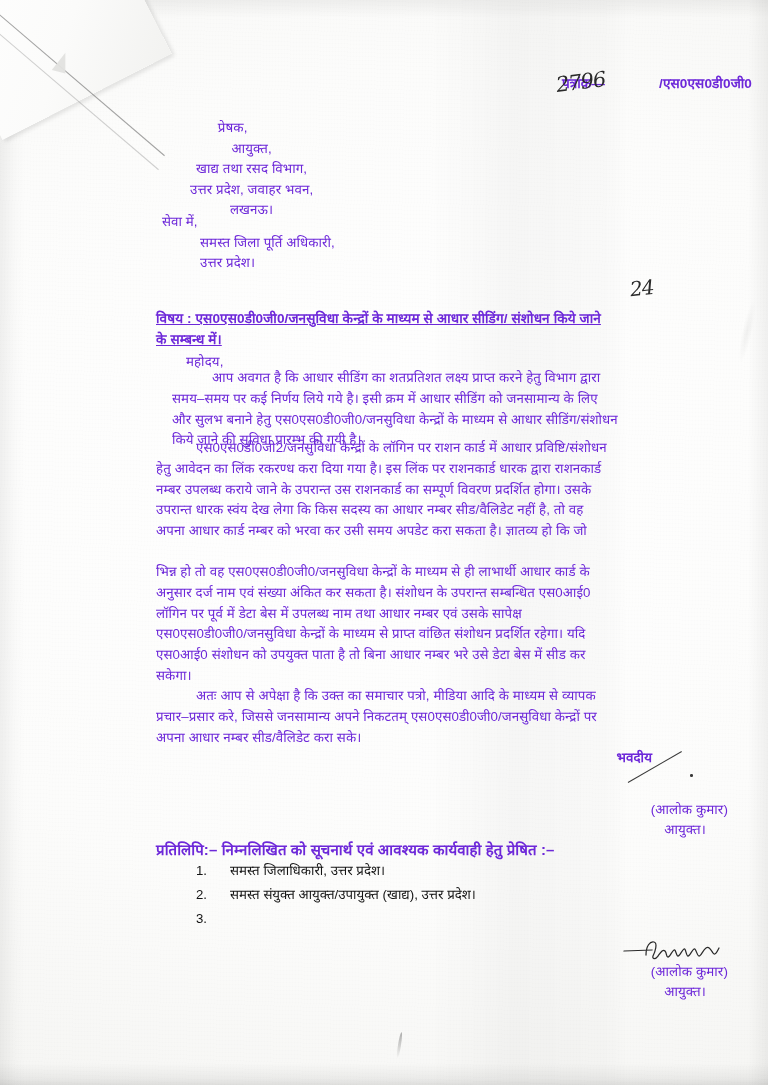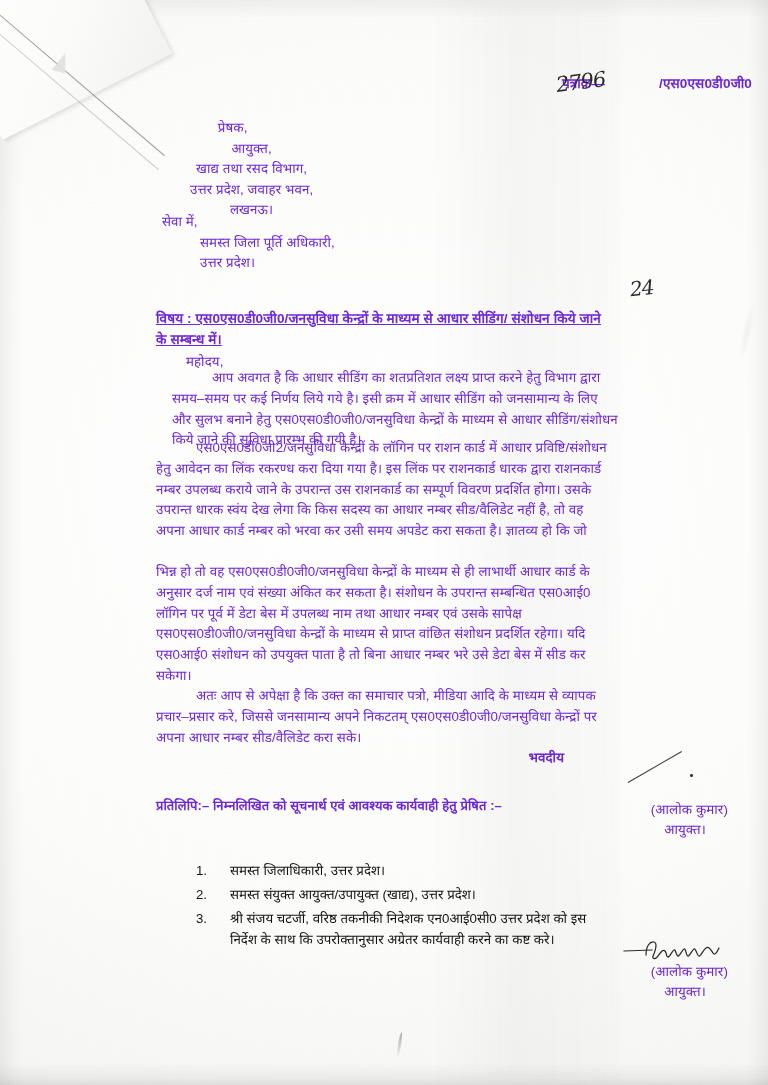--- a/index.html
+++ b/index.html
@@ -170,21 +170,21 @@
     white-space: nowrap;
   }
   .para .first { padding-left: 40px; }
 
   #para-1 { left: 172px; top: 368px; }
   #para-2 { left: 156px; top: 438px; }
   #para-3 { left: 156px; top: 562px; }
   #para-4 { left: 156px; top: 686px; }
 
   #closing-yours {
-    left: 0; top: 748px; width: 564px;
+    left: 0; top: 748px; width: 652px;
     text-align: right;
     font-size: 13.4px;
     font-weight: bold;
   }
 
   
   #signature-1 {
     position: absolute;
     left: 628px; top: 782px;
     width: 62px; height: 0;
@@ -201,22 +201,22 @@
   }
 
   #signer-1 {
     left: 0; top: 800px; width: 728px;
     text-align: right;
   }
   #signer-1 .ln { font-size: 13.4px; line-height: 20px; }
   #signer-1 .role { padding-right: 22px; }
 
   #copy-to-heading {
-    left: 156px; top: 796px;
-    font-size: 13px;
+    left: 156px; top: 840px;
+    font-size: 15px;
     font-weight: bold;
   }
 
   #copy-list {
     position: absolute;
     left: 196px; top: 860px;
     width: 560px;
   }
   .copy-item {
     display: flex;
@@ -371,24 +371,20 @@
       <div class="copy-item">
         <span class="copy-num">1.</span>
         <span class="copy-txt">समस्त जिलाधिकारी, उत्तर प्रदेश।</span>
       </div>
       <div class="copy-item">
         <span class="copy-num">2.</span>
         <span class="copy-txt">समस्त संयुक्त आयुक्त/उपायुक्त (खाद्य), उत्तर प्रदेश।</span>
       </div>
       <div class="copy-item">
         <span class="copy-num">3.</span>
-        <span class="copy-txt">
-          <span class="l1">श्री संजय चटर्जी, वरिष्ठ तकनीकी निदेशक एन0आई0सी0 उत्तर प्रदेश को इस</span>
-          <span class="l2">निर्देश के साथ कि उपरोक्तानुसार अग्रेतर कार्यवाही करने का कष्ट करे।</span>
-        </span>
       </div>
     </div>
 
     <svg id="signature-2" viewBox="0 0 118 26">
       <path d="M2 13 L30 12 M24 17 C24 8, 28 3, 32 4 C36 5, 33 14, 31 18 C30 21, 33 22, 36 18 C39 14, 41 11, 43 13 C45 15, 44 19, 46 19 C48 19, 50 13, 52 12 C54 11, 54 18, 56 18 C58 18, 60 12, 62 11 C64 10, 64 18, 66 18 C68 18, 70 12, 72 11 C74 10, 75 18, 77 18 C79 18, 81 12, 84 10 C87 8, 89 12, 91 15 C93 18, 95 14, 97 10" fill="none" stroke="#2b2b2b" stroke-width="1.25" stroke-linecap="round" stroke-linejoin="round"></path>
     </svg>
 
     <div class="abs" id="signer-2">
       <div class="ln">(आलोक कुमार)</div>
       <div class="ln role">आयुक्त।</div>

